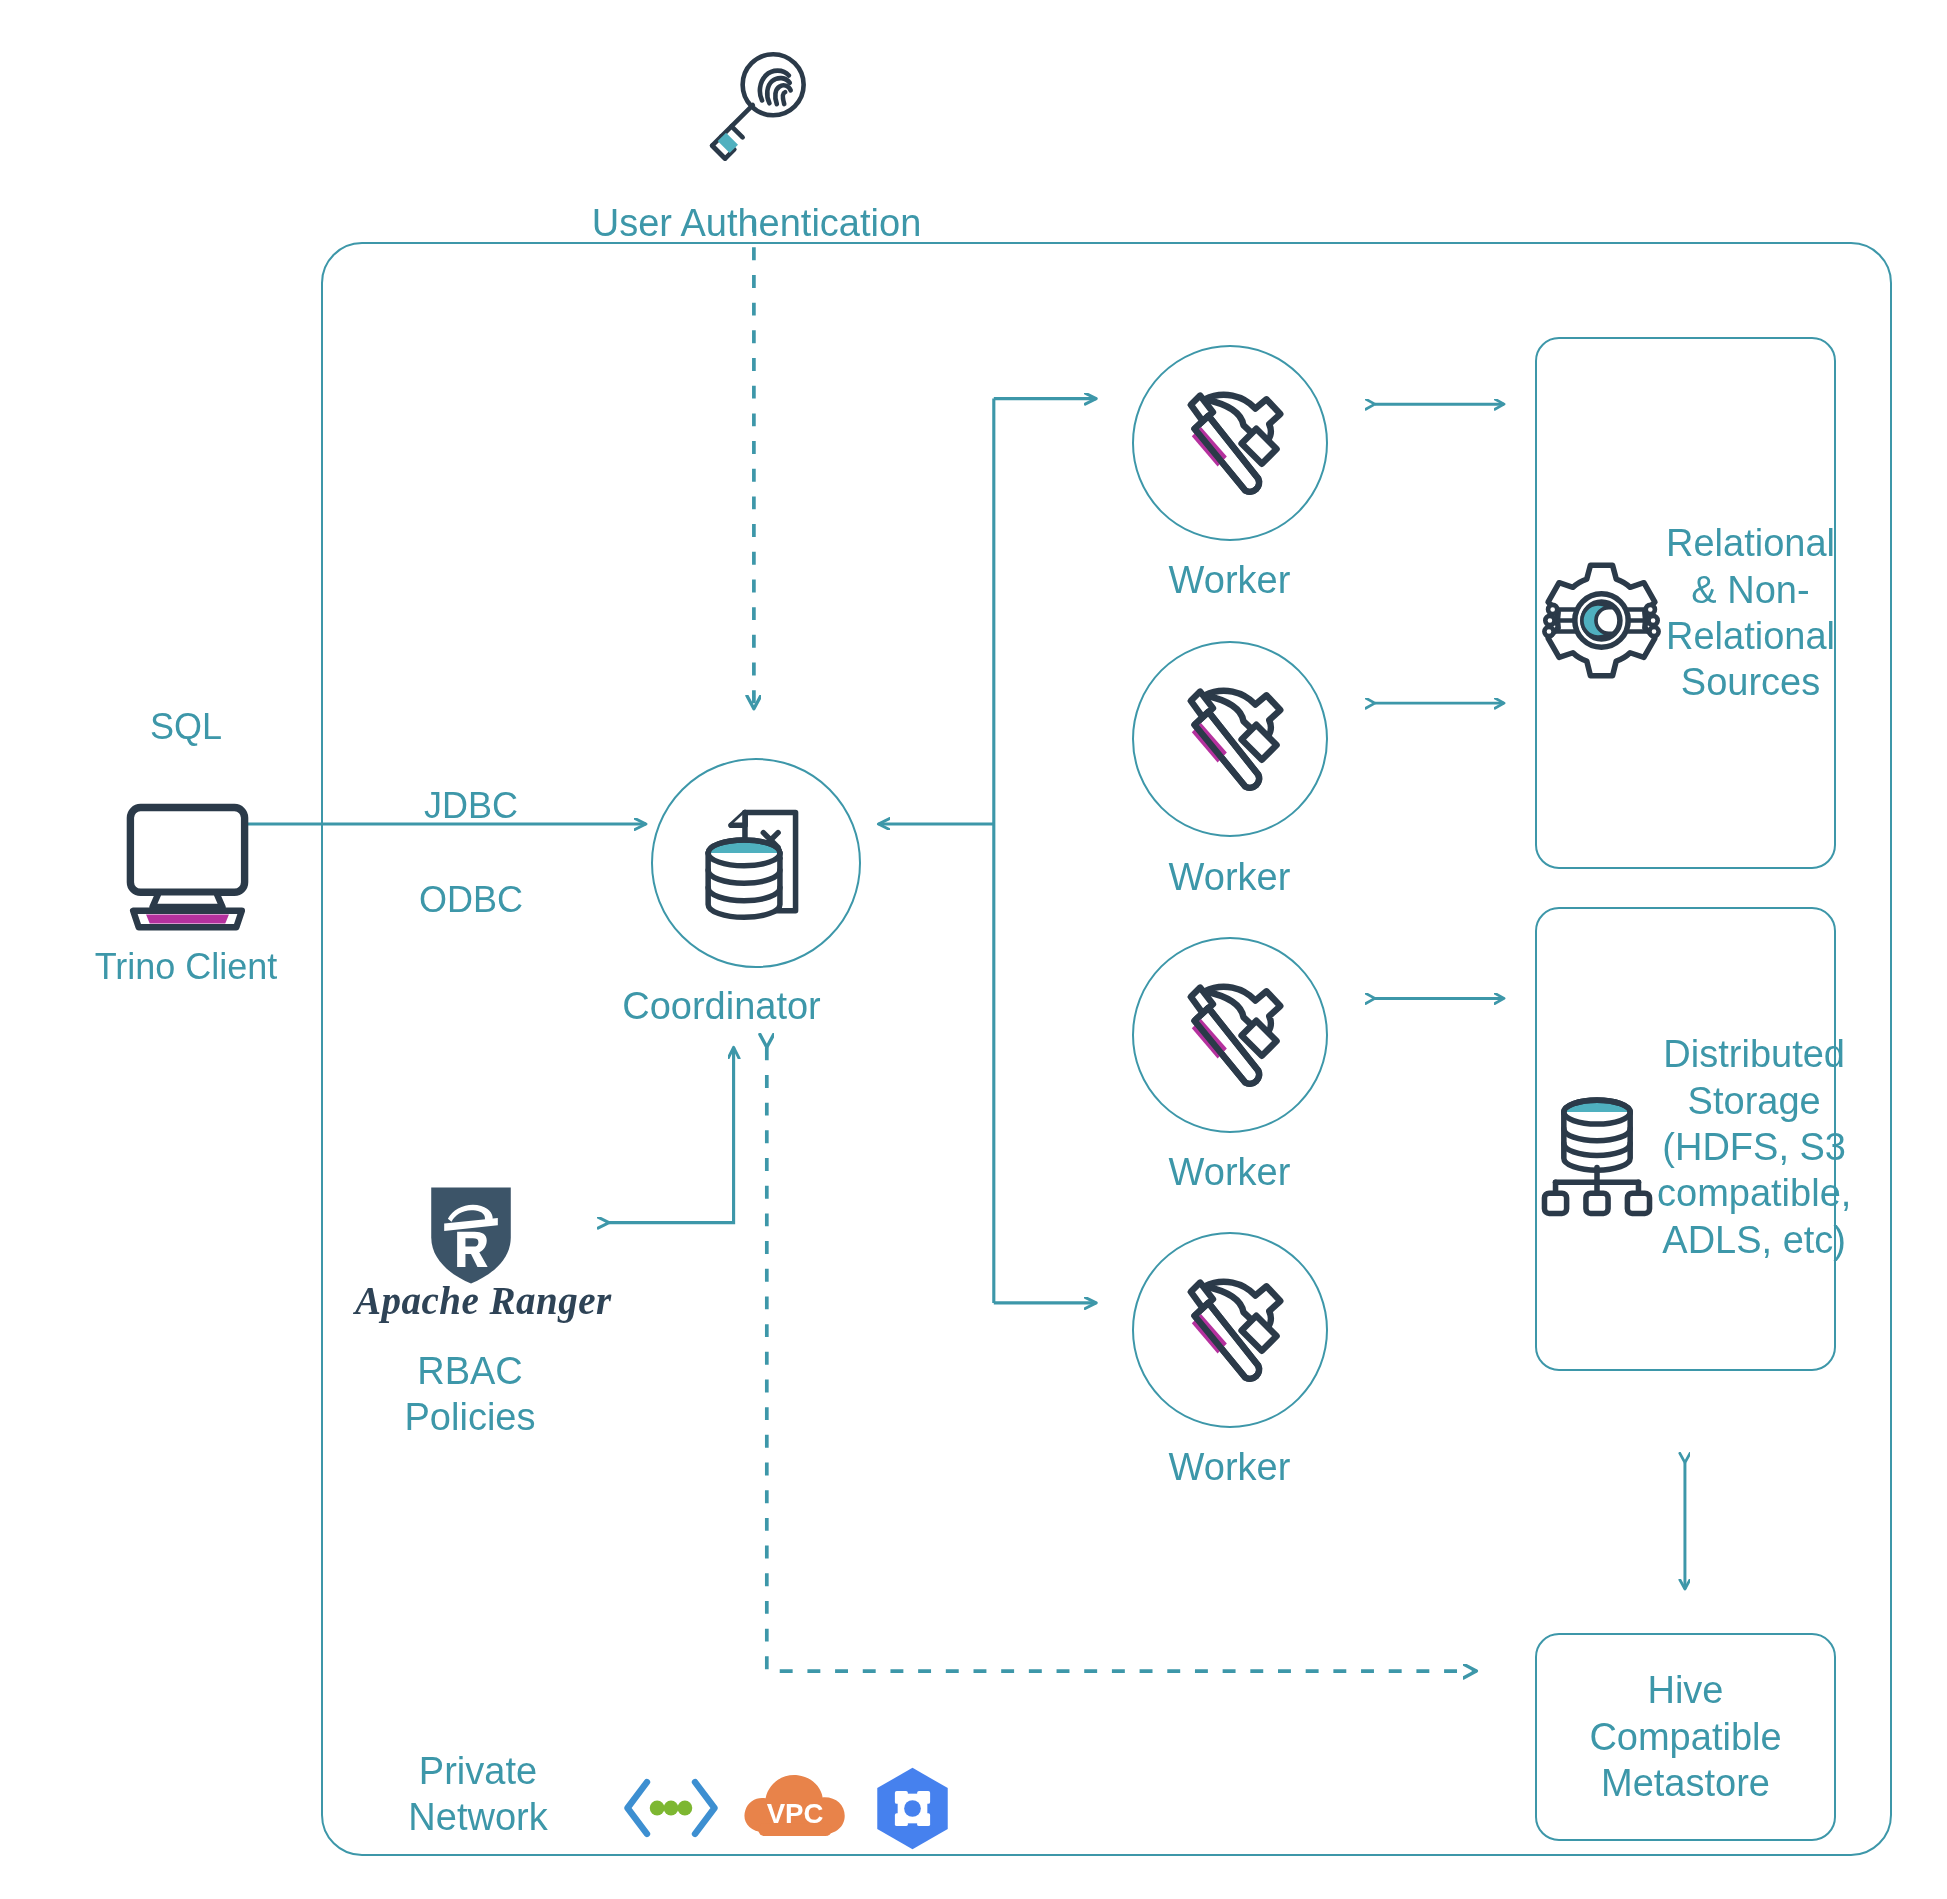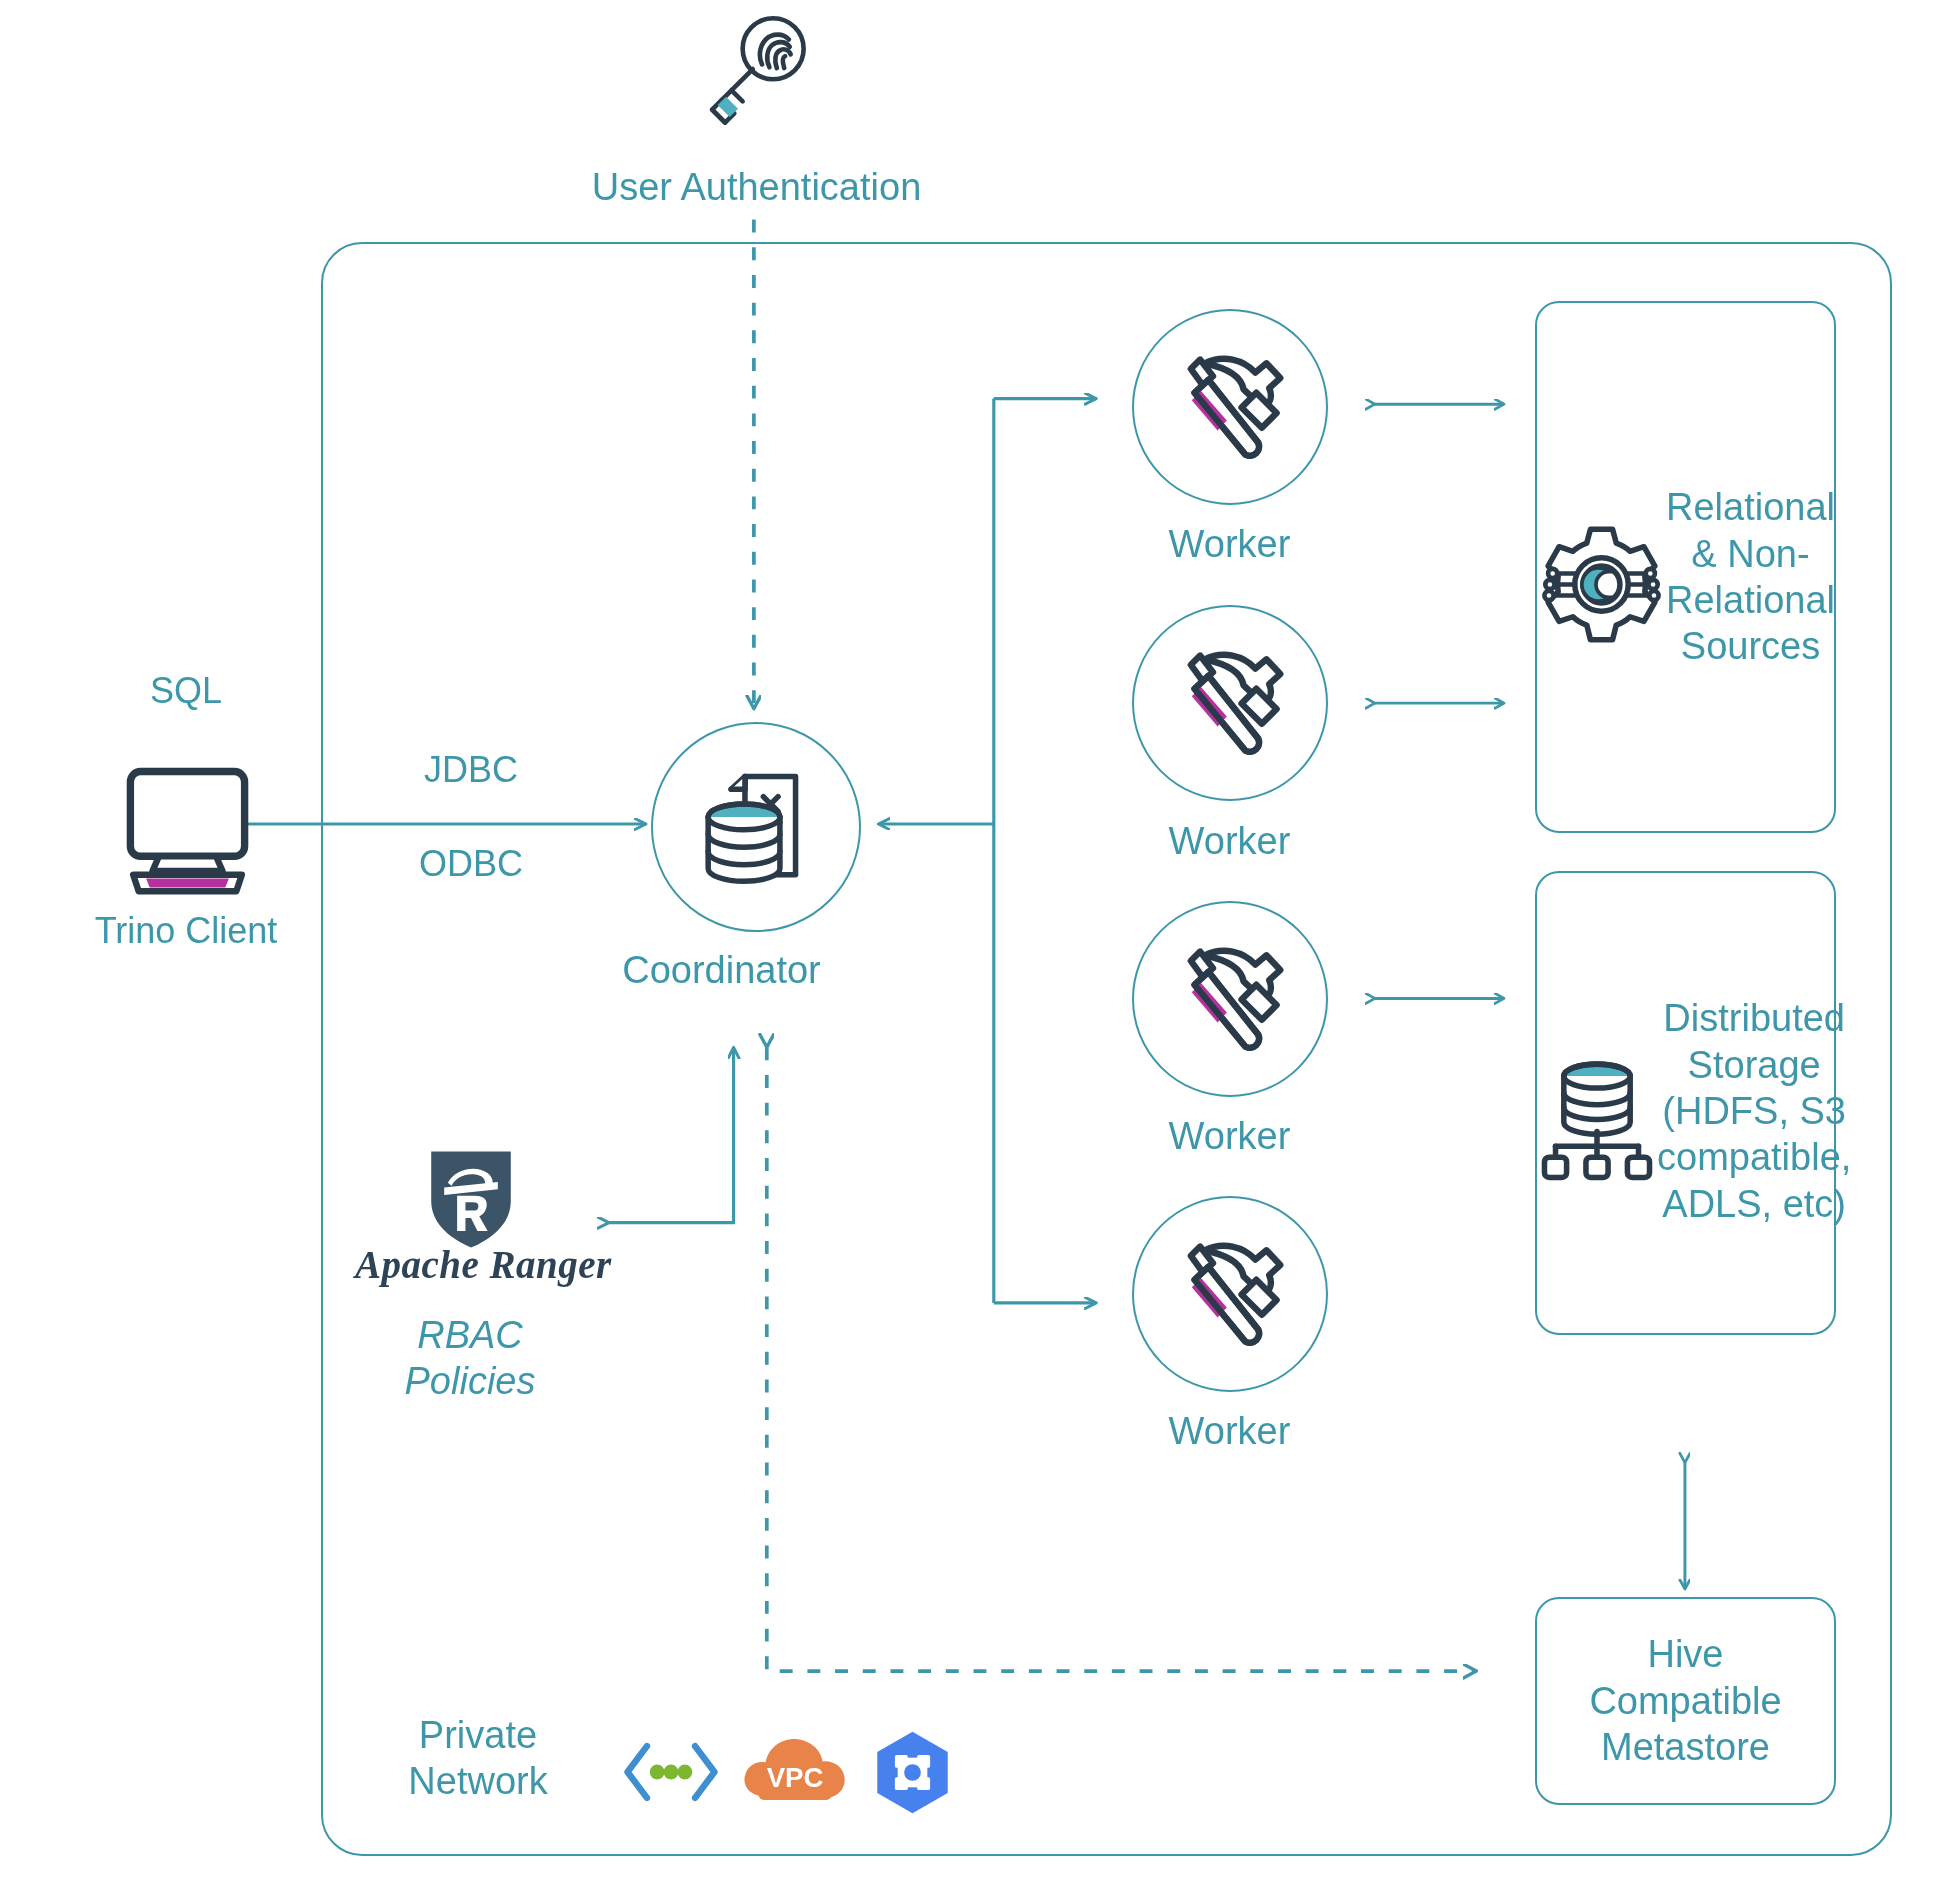--- a/index.html
+++ b/index.html
@@ -22,20 +22,21 @@
     position: absolute;
     left: 0;
     top: 0;
     width: 1947px;
     height: 1899px;
     pointer-events: none;
   }
   .node {
     position: absolute;
     box-sizing: border-box;
+    margin-top: 36px;
   }
   .label {
     color: #3d97a9;
     font-family: "Liberation Sans", sans-serif;
     text-align: center;
     line-height: 1.22;
     white-space: pre-line;
   }
   .lbl-xl { font-size: 38px; }
   .lbl-lg { font-size: 36px; }
@@ -290,21 +291,21 @@
       <path d="M12 8 L98 8 L98 62 C98 88 74 104 55 112 C36 104 12 88 12 62 Z" fill="#3c5468" stroke="none"></path>
 
       <path d="M30 42 C36 30 52 24 66 28 C76 31 80 38 78 45 L70 43 C71 38 67 34 60 33 C48 31 38 37 34 45 Z" fill="#ffffff" stroke="none"></path>
       <path d="M26 47 L84 41 L84 49 L26 55 Z" fill="#ffffff" stroke="none"></path>
 
       <path d="M40 56 L40 94 L49 94 L49 80 L55 80 L62 94 L73 94 L64 78 C70 75 72 70 72 65 C72 59 67 56 59 56 Z
                M49 63 L57 63 C61 63 63 64 63 67 C63 71 61 72 57 72 L49 72 Z" fill="#ffffff" stroke="none"></path>
     </svg>
   </div>
   <div class="node ranger-word" style="left:355px; top:1242px; width:231px; text-align:center;">Apache Ranger</div>
-  <div class="node label lbl-xl" style="left:341px; top:1312px; width:258px;font-style:italic;">RBAC
+  <div class="node label lbl-xl" style="left:341px; top:1312px; width:258px;">RBAC
 Policies</div>
 
   <div class="node box-node" style="left:1535px; top:301px; width:301px; height:532px;">
     <div class="icon-wrap" style="margin-top:35px;">
       <svg width="129" height="129" viewBox="0 0 140 140">
         <g stroke="#2b3a49" stroke-width="6" fill="none" stroke-linejoin="round" stroke-linecap="round">
           <path d="M58 10 L82 10 L86 25 C92 27 97 30 101 34 L116 29 L128 50 L117 61 C118 66 118 72 117 78 L128 89 L116 110 L101 105 C97 109 92 112 86 114 L82 130 L58 130 L54 114 C48 112 43 109 39 105 L24 110 L12 89 L23 78 C22 72 22 66 23 61 L12 50 L24 29 L39 34 C43 30 48 27 54 25 Z"></path>
           <circle cx="70" cy="70" r="29"></circle>
           <circle cx="70" cy="70" r="20"></circle>
         </g>

